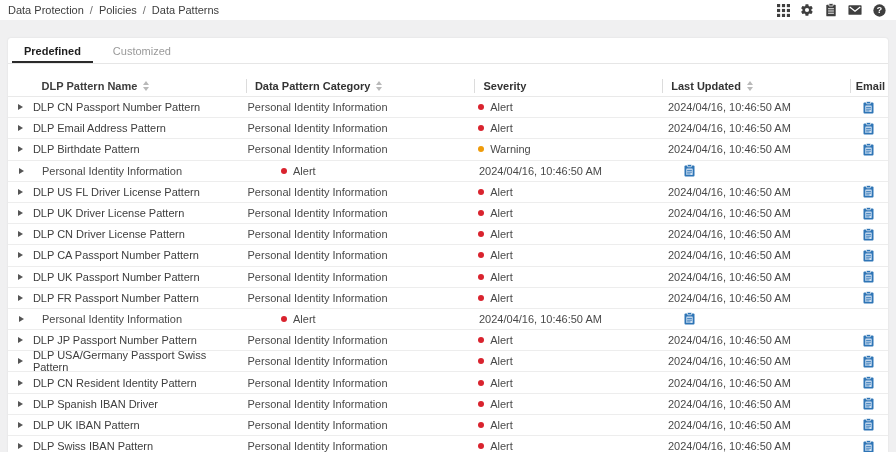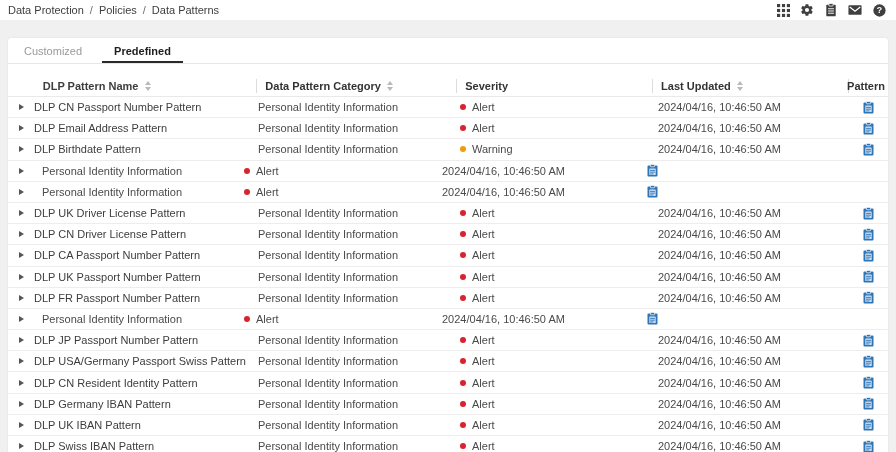--- a/index.html
+++ b/index.html
@@ -44,21 +44,21 @@
     font-weight:bold; color:#333333;padding-left:9px;
   }
   .row {
     display:flex; align-items:center; height:21.2px;
     border-top:1px solid #ededed; color:#4a4a4a;
   }
   .thead + .rows .row:first-child { border-top:1px solid #e9e9e9; }
   .c-expand { width:26px; display:flex; justify-content:center; }
   .c-name   { width:216px; color:#3d3d3d; }
   .c-cat    { width:202px; padding-left:8px; }
-  .c-sev    { width:198px; padding-left:8px; display:flex; align-items:center; }
+  .c-sev    { width:198px; padding-left:8px; display:flex; align-items:center;margin-left:37px; }
   .c-upd    { width:198px; padding-left:8px; }
   .c-act    { width:40px; display:flex; justify-content:center; }
   .thead .c-name { display:flex; align-items:center; }
   .thead .c-upd  { display:flex; align-items:center; }
   .thead .hsep   { border-left:1px solid #dcdcdc; height:14px; display:flex; align-items:center; }
   .thead .c-act  { justify-content:flex-end; padding-right:3px; }
   
   .sort-icon { display:inline-flex; flex-direction:column; gap:2px; margin-left:6px; cursor:pointer; }
   .sort-icon .tri-up    { width:0; height:0; border-left:3px solid transparent; border-right:3px solid transparent; border-bottom:4px solid #b9b9b9; }
   .sort-icon .tri-down  { width:0; height:0; border-left:3px solid transparent; border-right:3px solid transparent; border-top:4px solid #b9b9b9; }
@@ -119,22 +119,22 @@
         <circle cx="7" cy="7" r="6.6" fill="#3f3f3f"></circle>
         <text x="7" y="10.2" text-anchor="middle" font-size="9.5" font-weight="bold" fill="#ffffff" font-family="Liberation Sans, sans-serif">?</text>
       </svg>
     </span>
   </div>
 </div>
 
 <div class="card">
 
   <div class="tabs">
+    <div class="tab active">Predefined</div>
     <div class="tab">Customized</div>
-    <div class="tab active">Predefined</div>
   </div>
 
   <div class="table">
     <div class="thead">
       <div class="c-expand"></div>
       <div class="c-name">
         <span>DLP Pattern Name</span>
         <span class="sort-icon">
             <span class="tri-up"></span>
             <span class="tri-down"></span>
@@ -151,21 +151,21 @@
         <span>Severity</span>
       </div>
       <div class="c-upd hsep">
         <span>Last Updated</span>
         <span class="sort-icon">
             <span class="tri-up"></span>
             <span class="tri-down"></span>
           </span>
       </div>
       <div class="c-act hsep">
-        <span>Pattern</span>
+        <span>Email</span>
       </div>
     </div>
     <div class="rows">
   <div class="row">
     <div class="c-expand">
       <span class="caret"></span>
     </div>
     <div class="c-name">DLP CN Passport Number Pattern</div>
     <div class="c-cat">Personal Identity Information</div>
     <div class="c-sev">
@@ -258,20 +258,21 @@
           <rect x="3.1" y="9.5" width="3.4" height="0.9" fill="#2e75b6"></rect>
         </svg>
       </span>
     </div>
   </div>
 
   <div class="row">
     <div class="c-expand">
       <span class="caret"></span>
     </div>
+    <div class="c-name">DLP US FL Driver License Pattern</div>
     <div class="c-cat">Personal Identity Information</div>
     <div class="c-sev">
       <span class="sev-dot" style="background: rgb(217, 35, 46);"></span>
       <span>Alert</span>
     </div>
     <div class="c-upd">2024/04/16, 10:46:50 AM</div>
     <div class="c-act">
       <span class="act-btn">
         <svg width="11" height="13" viewBox="0 0 11 13">
           <rect x="0.5" y="1.5" width="10" height="11" rx="1" fill="#2e75b6"></rect>
@@ -506,21 +507,21 @@
           <rect x="3.1" y="9.5" width="3.4" height="0.9" fill="#2e75b6"></rect>
         </svg>
       </span>
     </div>
   </div>
 
   <div class="row">
     <div class="c-expand">
       <span class="caret"></span>
     </div>
-    <div class="c-name">DLP Germany IBAN Pattern</div>
+    <div class="c-name">DLP Spanish IBAN Driver</div>
     <div class="c-cat">Personal Identity Information</div>
     <div class="c-sev">
       <span class="sev-dot" style="background: rgb(217, 35, 46);"></span>
       <span>Alert</span>
     </div>
     <div class="c-upd">2024/04/16, 10:46:50 AM</div>
     <div class="c-act">
       <span class="act-btn">
         <svg width="11" height="13" viewBox="0 0 11 13">
           <rect x="0.5" y="1.5" width="10" height="11" rx="1" fill="#2e75b6"></rect>

